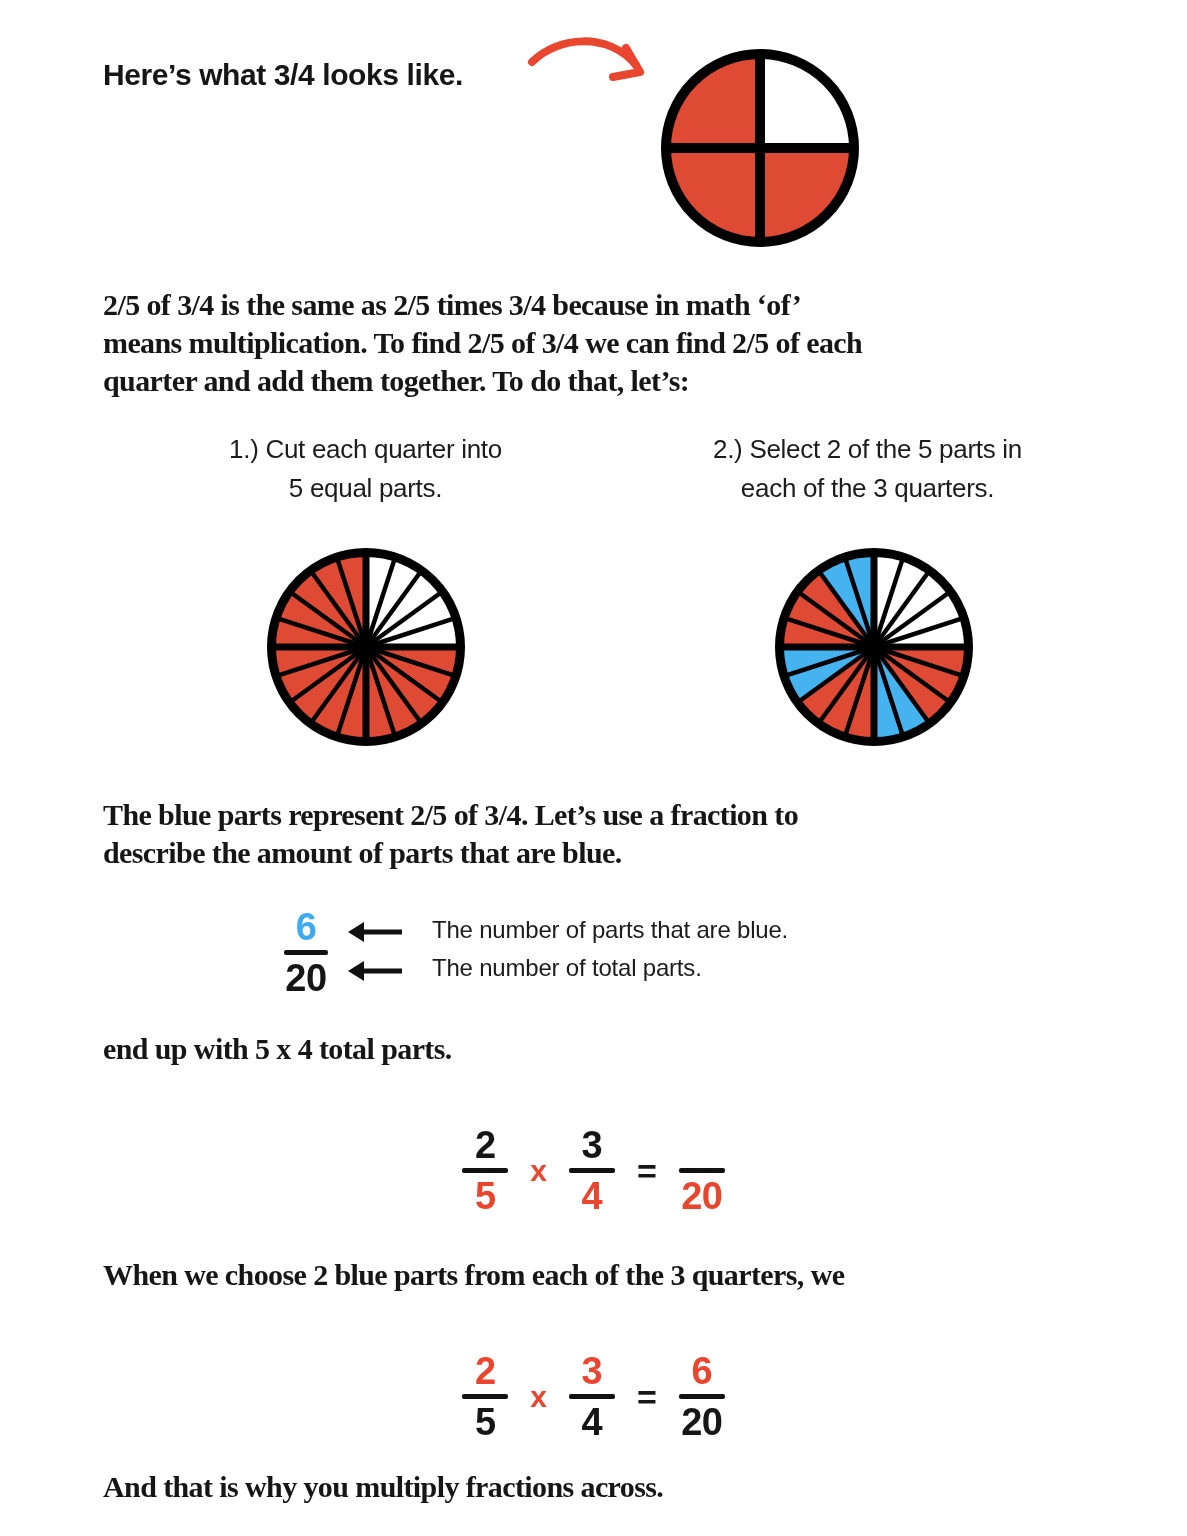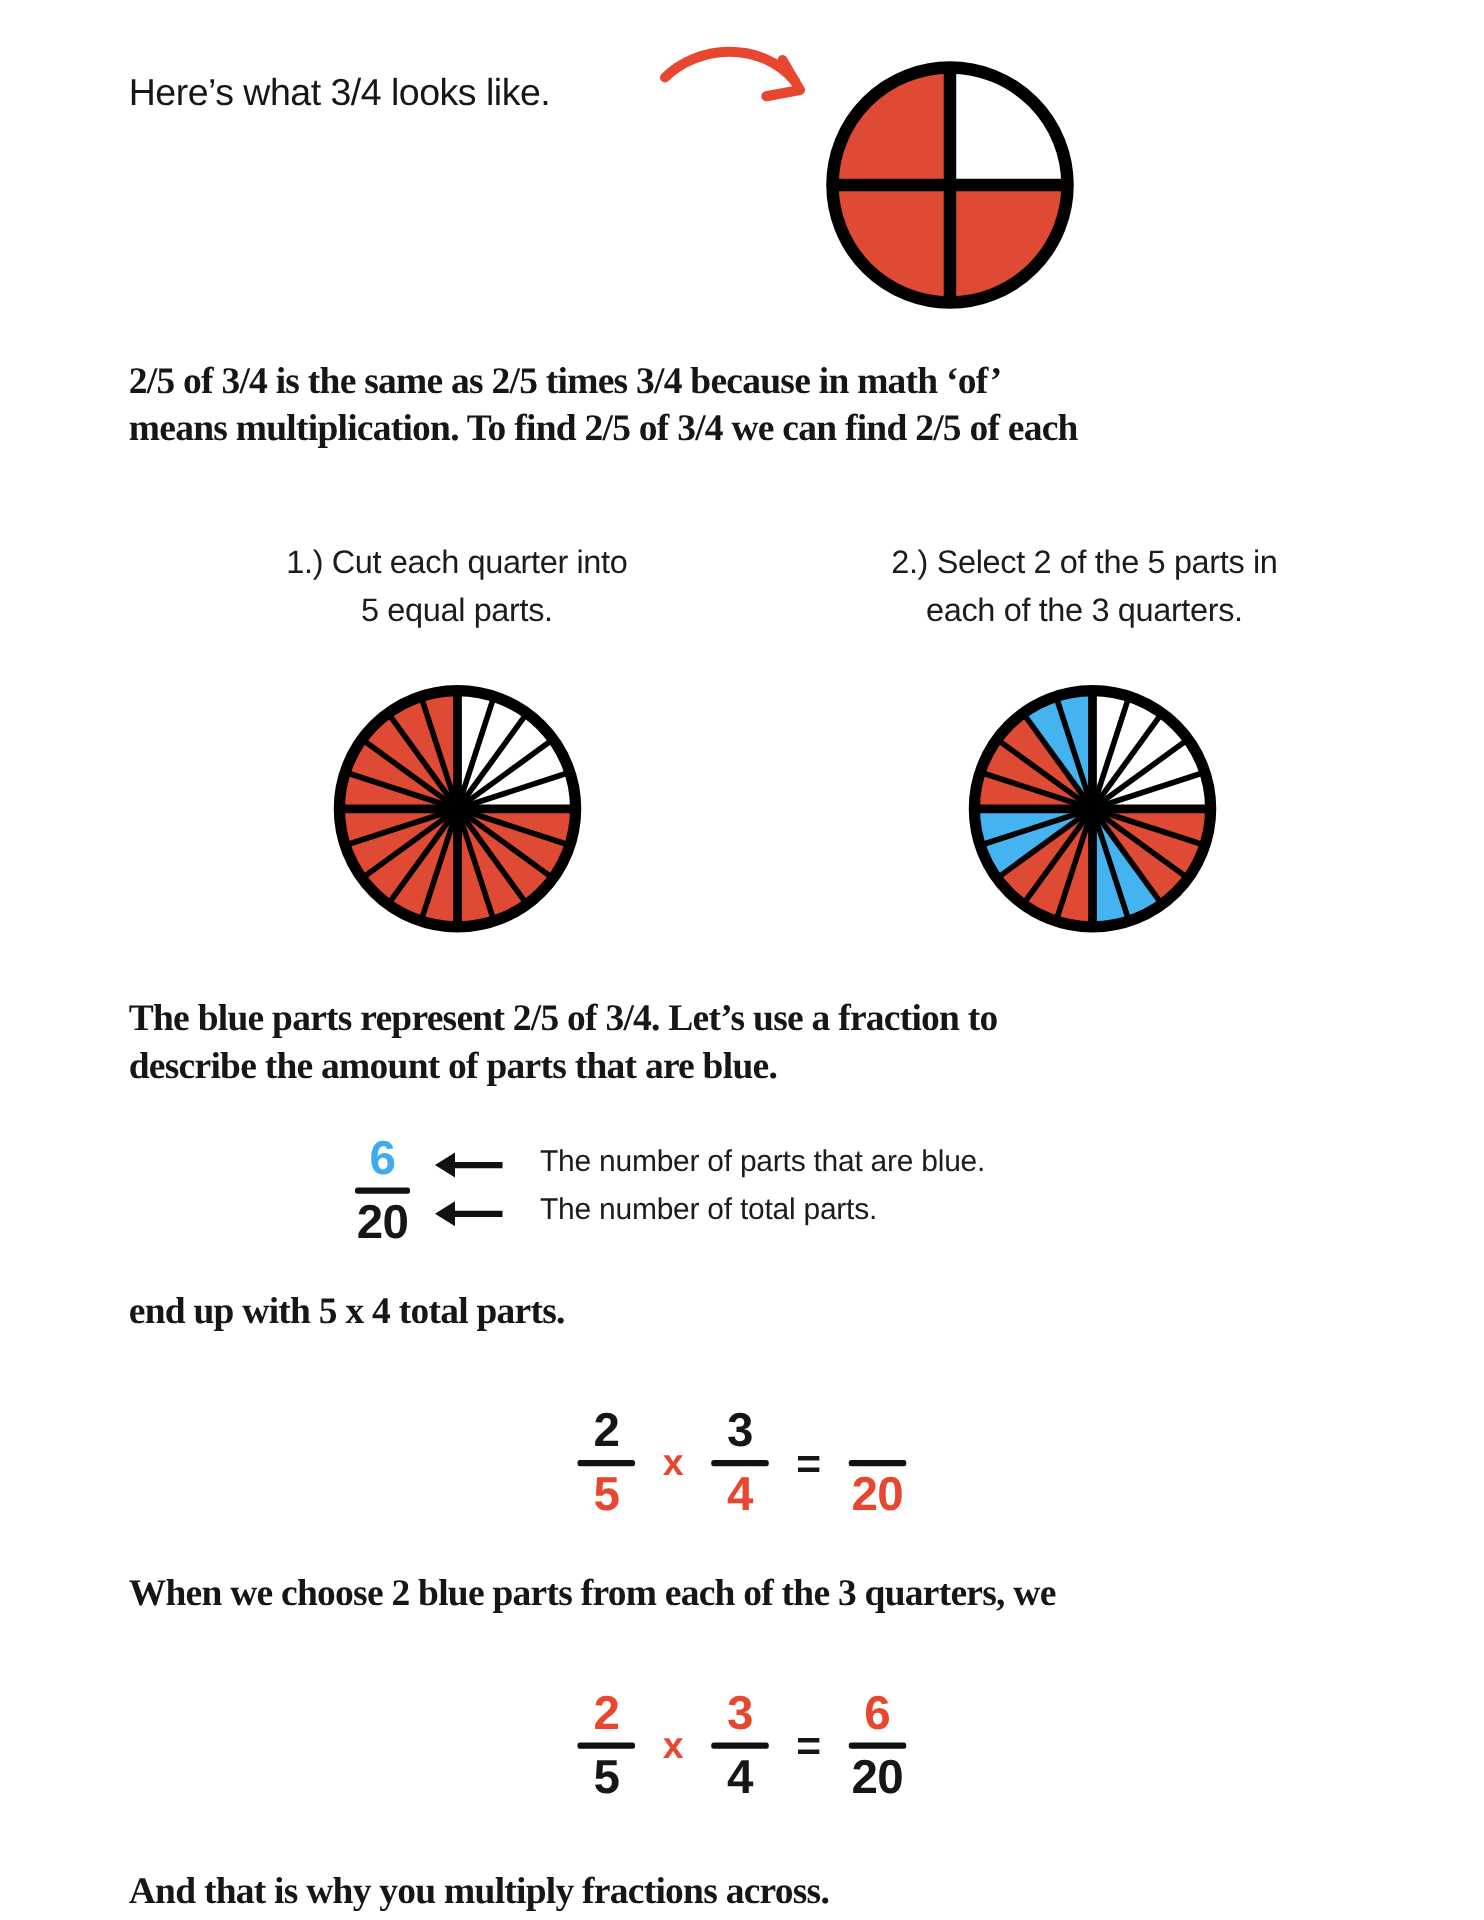--- a/index.html
+++ b/index.html
@@ -9,21 +9,21 @@
     background:#ffffff;
     font-family:"Liberation Sans", sans-serif;
     color:#161616;
     overflow:hidden;
   }
   .abs{position:absolute;}
   .bold-line{
     font-size:30px;font-weight:700;line-height:38px;
     letter-spacing:-0.6px;white-space:nowrap;color:#161616;font-family:Liberation Serif, serif;
   }
-  .page-title{font-size:30px;font-weight:400;letter-spacing:-0.4px;white-space:nowrap;}
+  .page-title{font-size:30px;font-weight:700;letter-spacing:-0.4px;white-space:nowrap;}
   .step{
     text-align:center;font-size:26px;font-weight:400;line-height:39px;
     letter-spacing:-0.3px;color:#1c1c1c;
   }
   .step div{white-space:nowrap;}
   .pie{line-height:0;}
   
   .frac{display:inline-flex;flex-direction:column;align-items:center;}
   .fnum,.fden{
     font-size:38px;font-weight:700;line-height:38px;min-height:38px;
@@ -63,20 +63,21 @@
         <line x1="100" y1="100" x2="100.00" y2="6.00" stroke="#000" stroke-width="10"></line>
         <line x1="100" y1="100" x2="194.00" y2="100.00" stroke="#000" stroke-width="10"></line>
         <line x1="100" y1="100" x2="100.00" y2="194.00" stroke="#000" stroke-width="10"></line>
         <line x1="100" y1="100" x2="6.00" y2="100.00" stroke="#000" stroke-width="10"></line>
         <circle cx="100" cy="100" r="94" fill="none" stroke="#000" stroke-width="10"></circle>
       </svg></div>
 
   <div class="abs" style="left:103px;top:286px;">
     <div class="bold-line">2/5 of 3/4 is the same as 2/5 times 3/4 because in math ‘of’</div>
     <div class="bold-line">means multiplication. To find 2/5 of 3/4 we can find 2/5 of each</div>
+    <div class="bold-line">quarter and add them together. To do that, let’s:</div>
   </div>
 
   <div class="abs step" style="left:138px;top:430px;width:455px;">
     <div>1.) Cut each quarter into</div>
     <div>5 equal parts.</div>
   </div>
   <div class="abs step" style="left:640px;top:430px;width:455px;">
     <div>2.) Select 2 of the 5 parts in</div>
     <div>each of the 3 quarters.</div>
   </div>
@@ -234,15 +235,15 @@
       <span class="fden black">4</span>
     </div>
     <span class="equals black">=</span>
     <div class="frac">
       <span class="fnum red">6</span>
       <span class="fbar"></span>
       <span class="fden black">20</span>
     </div>
   </div>
 
-  <div class="abs bold-line" style="left:103px;top:1468px;margin-top:26px;">And that is why you multiply fractions across.</div>
+  <div class="abs bold-line" style="left:103px;top:1468px;">And that is why you multiply fractions across.</div>
 
 </div>
 
 </body></html>

